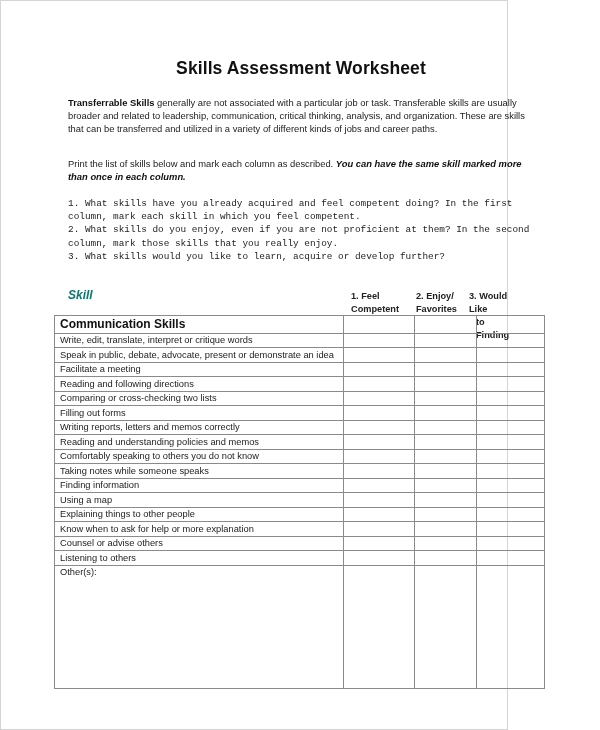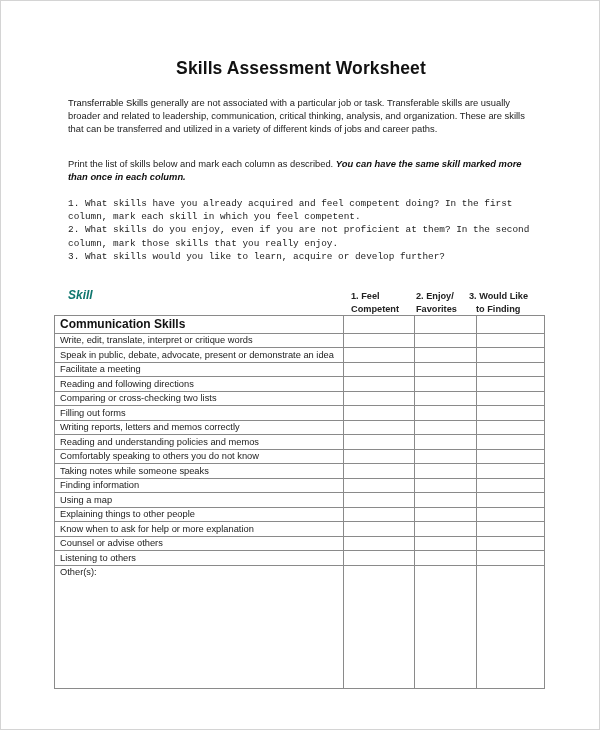--- a/index.html
+++ b/index.html
@@ -5,38 +5,38 @@
     * { box-sizing: border-box; margin: 0; padding: 0; }
     html, body {
       width: 600px; height: 730px; background: #ffffff; overflow: hidden;
     }
     body {
       font-family: "Liberation Sans", "DejaVu Sans", sans-serif;
       color: #1a1a1a;
       position: relative;
     }
     .page {
-      position: absolute; left: 0; top: 0; width: 600px; height: 730px;
+      position: absolute; left: 0; top: 0; width: 508px; height: 730px;
       border: 1px solid #d4d4d4;
       background: #fff;
     }
     .title {
       position: absolute; left: 0; width: 600px; top: 57px;
       text-align: center; font-size: 17.5px; font-weight: bold; color: #111;
       letter-spacing: 0.1px;
     }
     .para {
       position: absolute; left: 67px; width: 470px;
       font-size: 9.4px; line-height: 13.2px; color: #222;
     }
     .intro { top: 95px; }
     .print { top: 156px; }
     .questions { top: 196px; font-family: Liberation Mono, monospace; }
     .questions div { margin: 0; }
-    b.strong { font-weight: normal; color: #111; }
+    b.strong { font-weight: bold; color: #111; }
     i.emph { font-weight: bold; font-style: italic; color: #111; }
 
     .skill-heading {
       position: absolute; left: 67px; top: 287px;
       font-size: 12px; font-weight: bold; color: #0f766e; font-style: italic;
     }
     .col-head {
       position: absolute; top: 289px; font-size: 9.2px; font-weight: bold;
       line-height: 13px; color: #222; text-align: left;
     }

